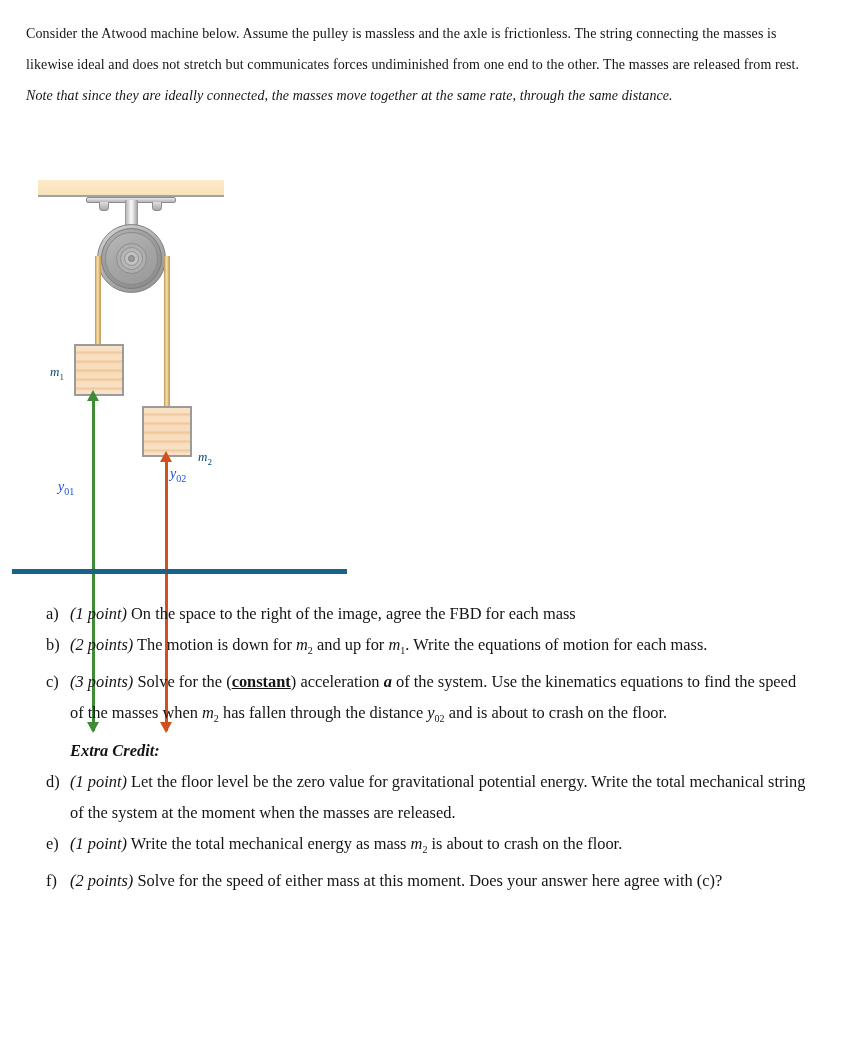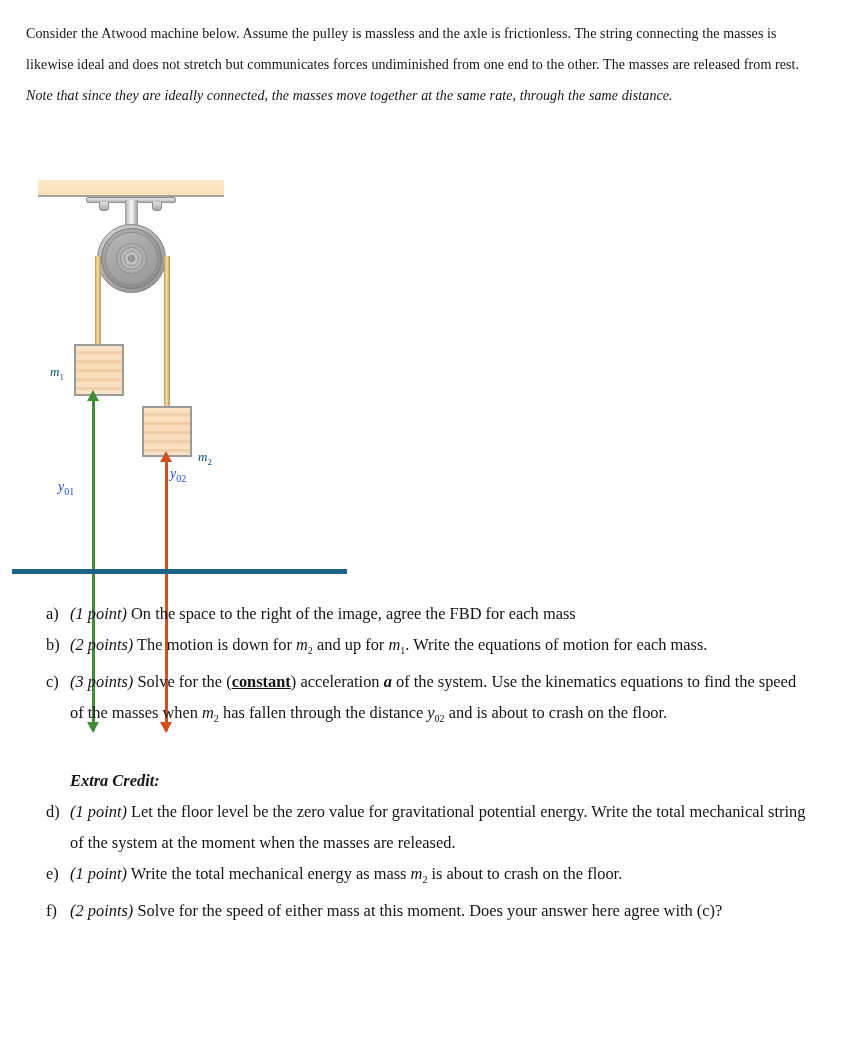--- a/index.html
+++ b/index.html
@@ -281,21 +281,20 @@
     width: 24px;
     flex: 0 0 24px;
   }
   .q-body {
     flex: 1 1 auto;
   }
   .q-extra {
     margin-left: 24px;
     font-weight: bold;
     font-style: italic;
-    margin-top: 30px;
   }
   .pts { font-style: italic; }
   .bold { font-weight: bold; text-decoration: underline; }
   .bi { font-weight: bold; font-style: italic; }
   .mvar { font-style: italic; }
   .mvar sub { font-size: 10px; font-style: normal; }
 </style>
 </head>
 <body>
 

